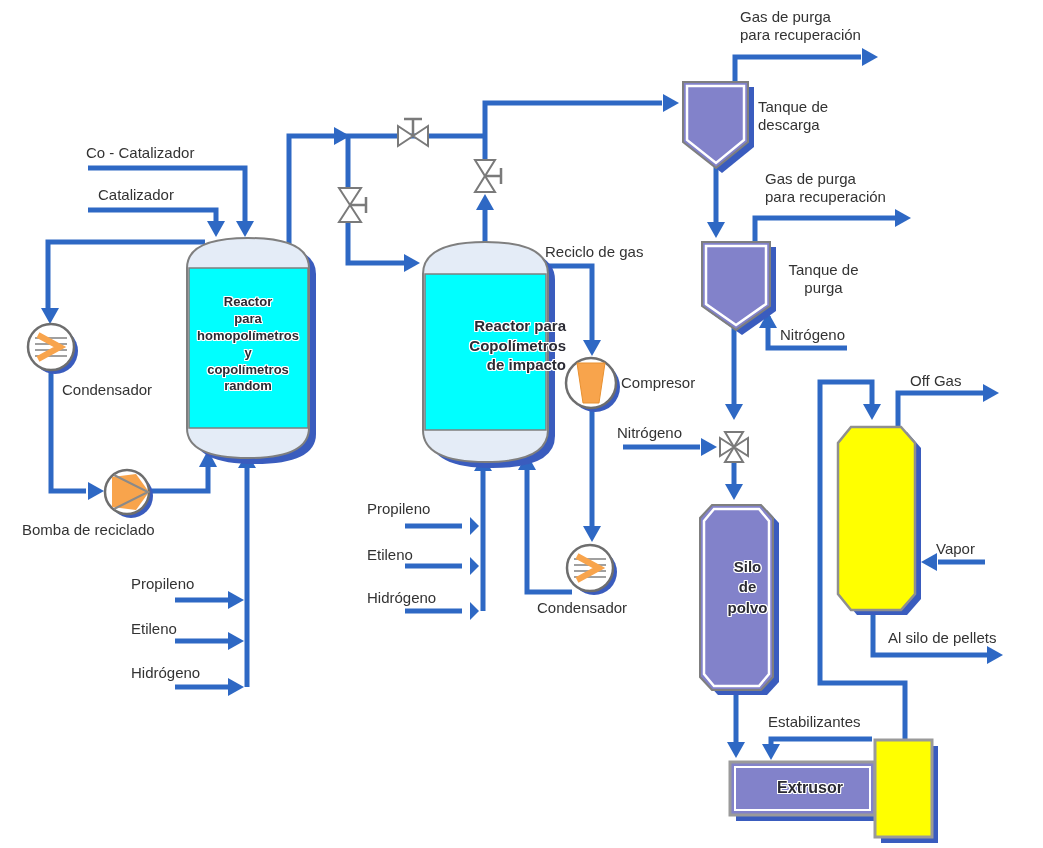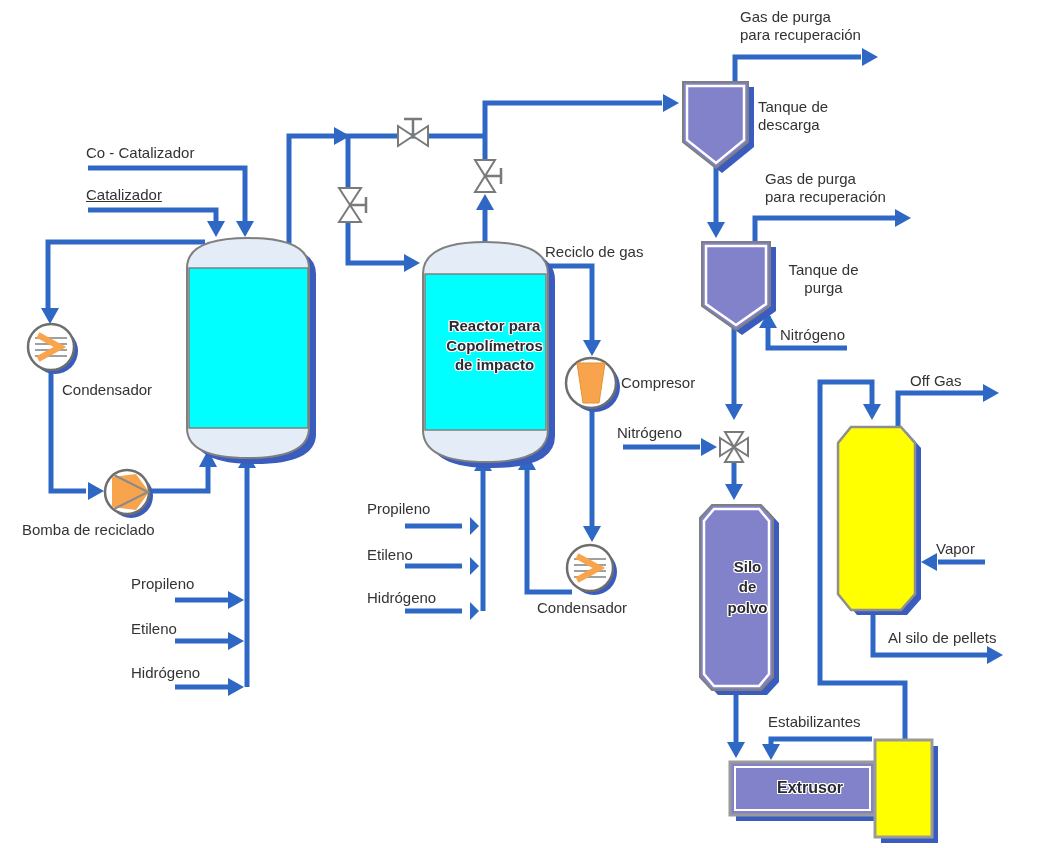--- a/index.html
+++ b/index.html
@@ -189,27 +189,33 @@
 
   <g>
     <polygon class="valve" points="725,432 743,432 734,447"></polygon>
     <polygon class="valve" points="725,462 743,462 734,447"></polygon>
     <polygon class="valve" points="720,438 720,456 734,447"></polygon>
     <polygon class="valve" points="748,438 748,456 734,447"></polygon>
   </g>
 </svg>
 
 <div class="lbl" style="left:86px;top:144px;">Co - Catalizador</div>
-<div class="lbl" style="left:86px;top:186px;text-decoration:underline;">Catalizador</div>
+<div class="lbl" style="left:98px;top:186px;">Catalizador</div>
+<div class="lbl vessel-text" style="left:187px;top:294px;width:122px;font-size:13px;line-height:1.3;">Reactor
+para
+homopolímetros
+y
+copolímetros
+random</div>
 <div class="lbl" style="left:62px;top:381px;">Condensador</div>
 <div class="lbl" style="left:22px;top:521px;">Bomba de reciclado</div>
 <div class="lbl" style="left:131px;top:575px;">Propileno</div>
 <div class="lbl" style="left:131px;top:620px;">Etileno</div>
 <div class="lbl" style="left:131px;top:664px;">Hidrógeno</div>
-<div class="lbl vessel-text" style="left:423px;top:316px;width:143px;font-size:15px;line-height:1.3;">Reactor para
+<div class="lbl vessel-text" style="left:423px;top:316px;width:143px;font-size:15px;line-height:1.3;text-align:right;">Reactor para
 Copolímetros
 de impacto</div>
 <div class="lbl" style="left:545px;top:243px;">Reciclo de gas</div>
 <div class="lbl" style="left:621px;top:374px;">Compresor</div>
 <div class="lbl" style="left:617px;top:424px;">Nitrógeno</div>
 <div class="lbl" style="left:537px;top:599px;">Condensador</div>
 <div class="lbl" style="left:367px;top:500px;">Propileno</div>
 <div class="lbl" style="left:367px;top:546px;">Etileno</div>
 <div class="lbl" style="left:367px;top:589px;">Hidrógeno</div>
 <div class="lbl" style="left:740px;top:8px;">Gas de purga

